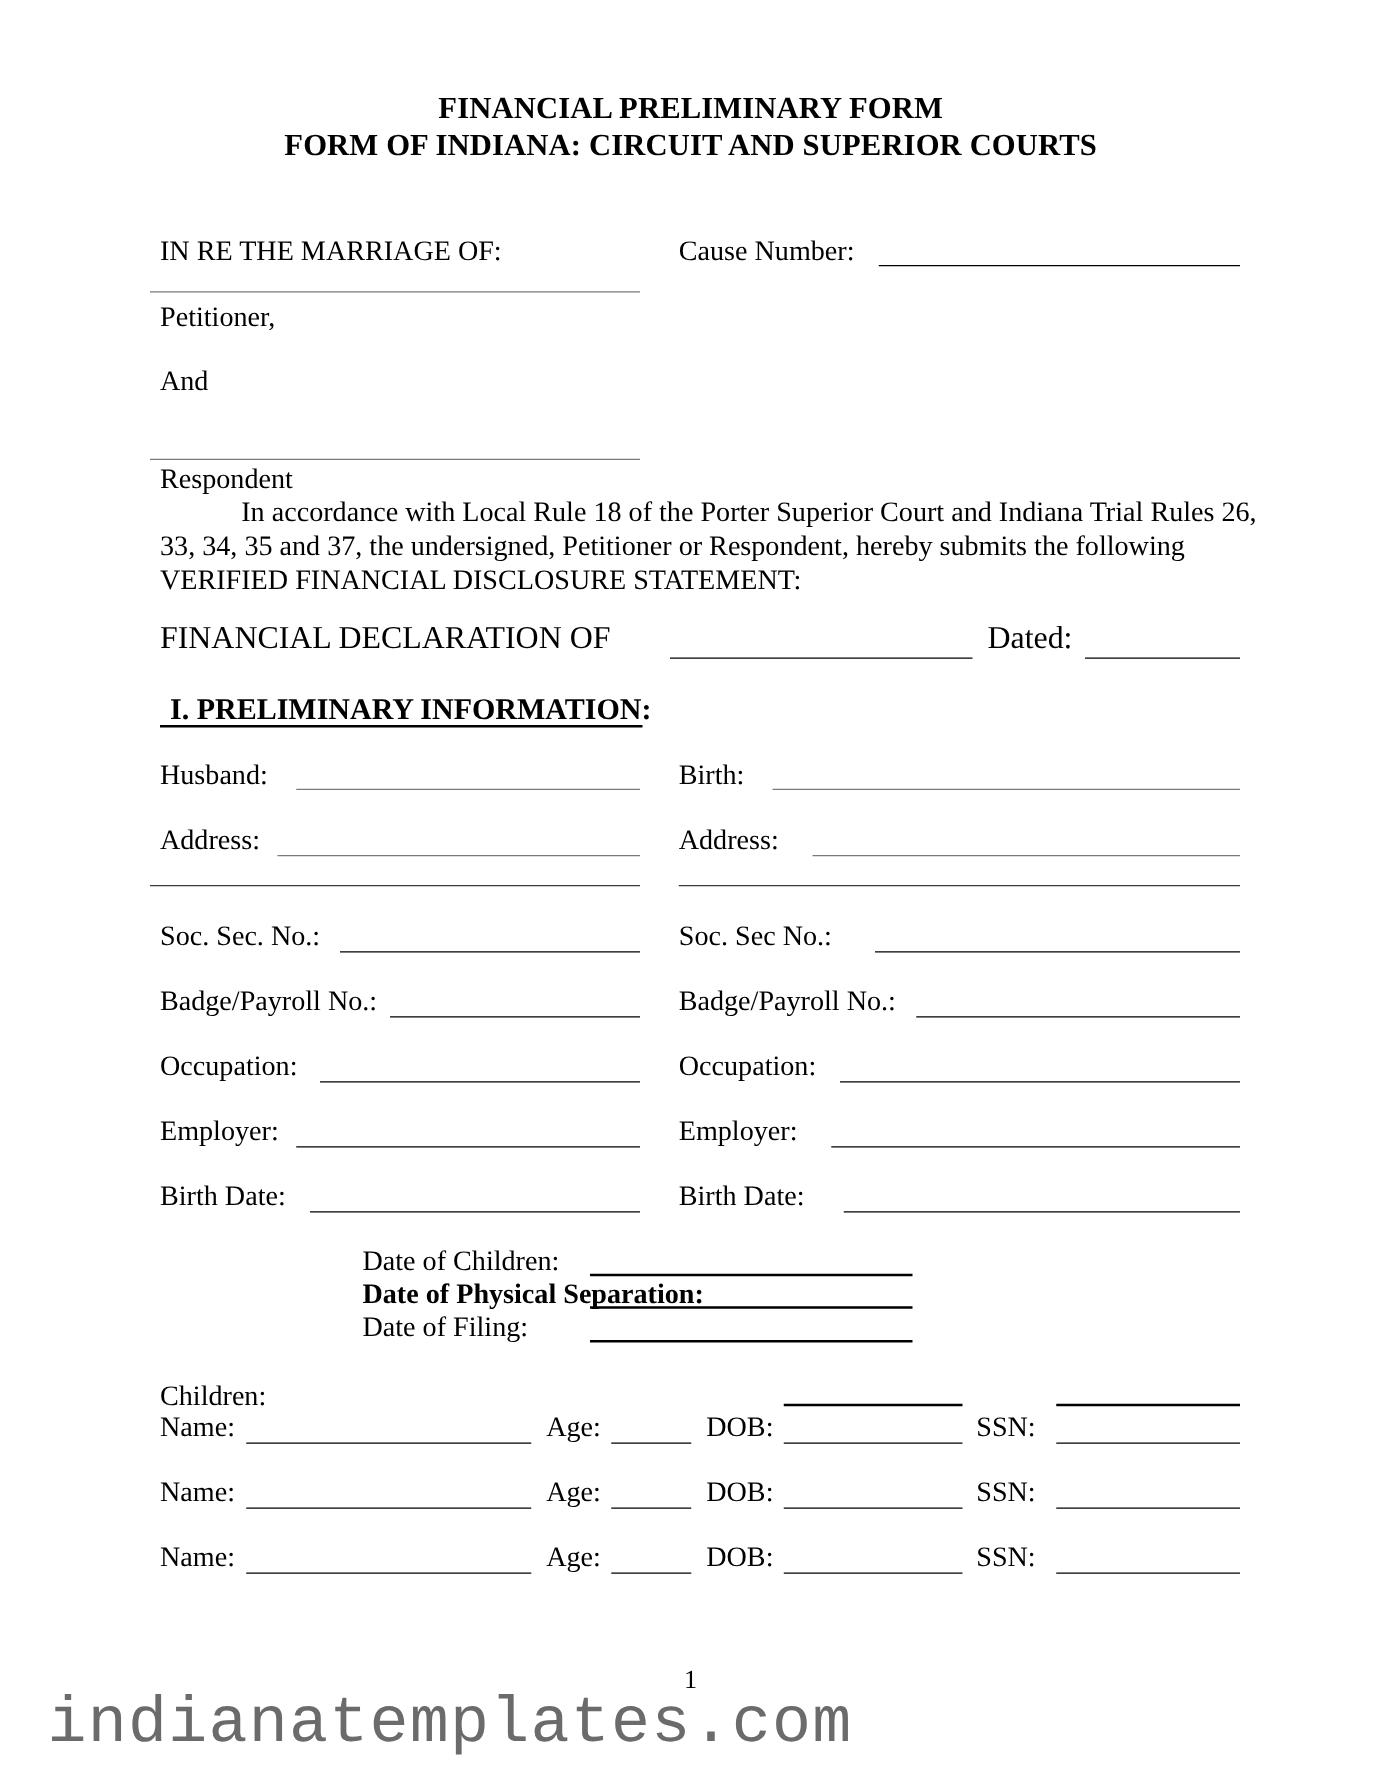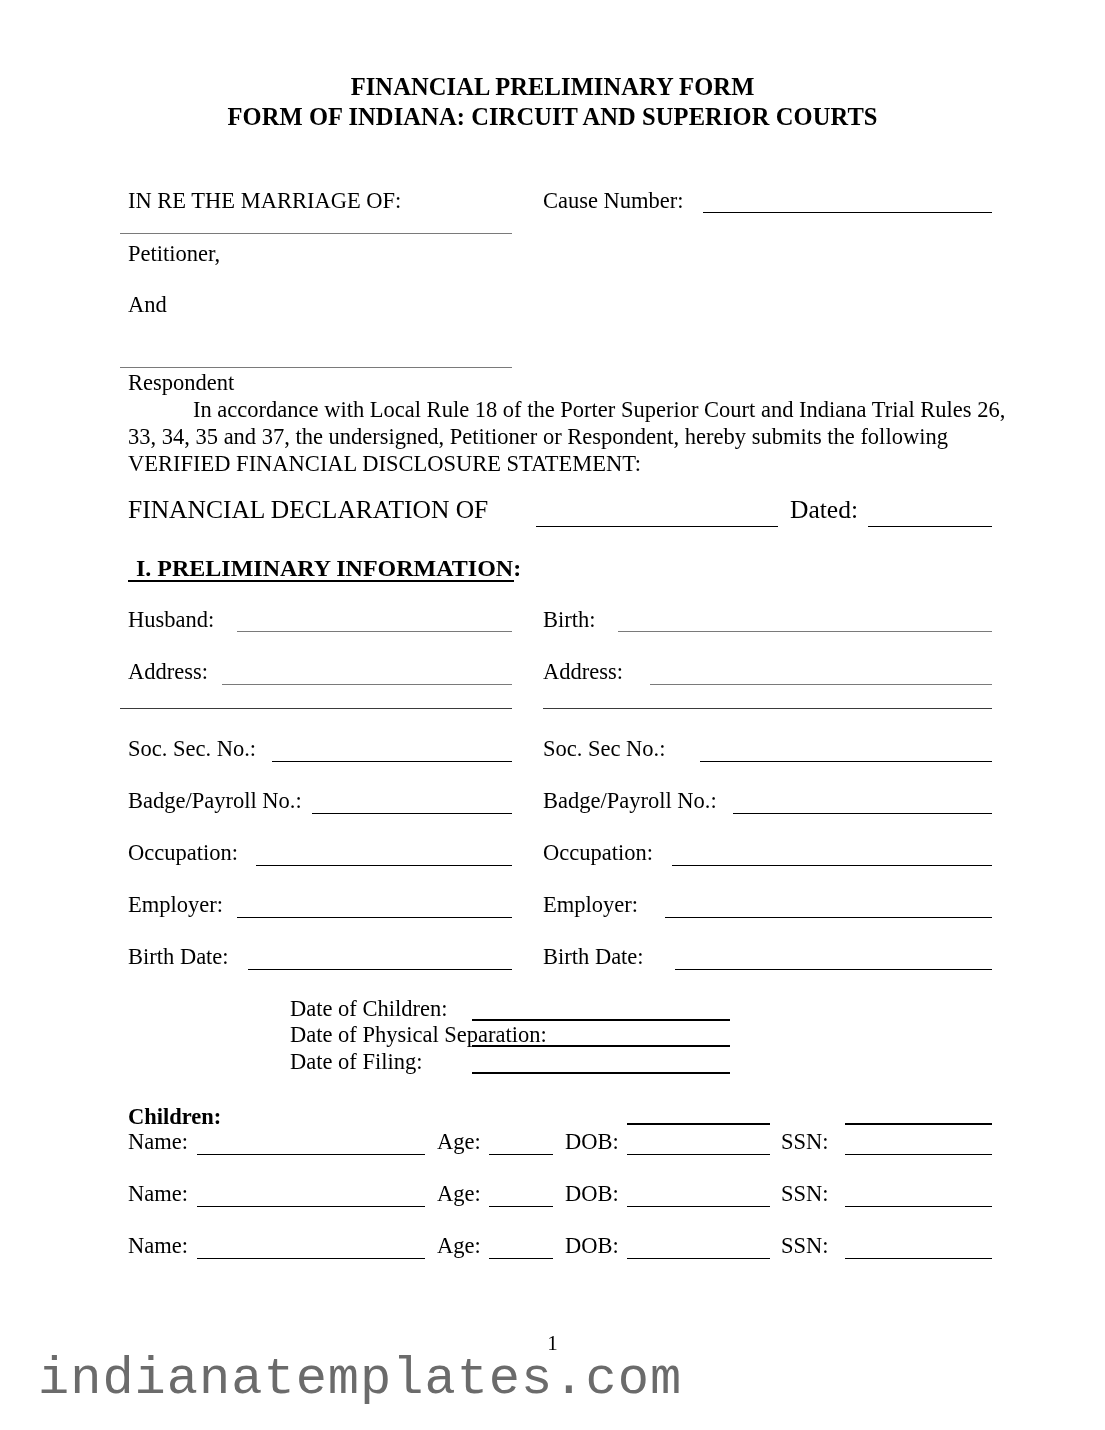--- a/index.html
+++ b/index.html
@@ -33,21 +33,21 @@
     letter-spacing: 0.1px;
   }
   .title-line { display: block; white-space: nowrap; }
 
   
   .txt {
     font-size: 22.5px;
     line-height: 26px;
     white-space: nowrap;
   }
-  .txt-bold { font-weight: bold; }
+  .txt-bold { font-weight: normal; }
   .txt-lg { font-size: 25.5px; }
 
   
   .rule {
     background: #000000;
     height: 1px;
   }
   .rule-gray { background: #7a7a7a; height: 1px; }
   .rule-mid  { background: #3a3a3a; height: 1px; }
   .rule-thick { background: #000000; height: 2px; }
@@ -184,21 +184,21 @@
   <div class="abs rule" style="left:665px; top:917px; width:327px;"></div>
 
   <div class="abs txt" style="left:543px; top:944px;">Birth Date:</div>
   <div class="abs txt" style="left:675px; top:944px; width:317px;"></div>
   <div class="abs rule" style="left:675px; top:969px; width:317px;"></div>
 
   <div class="abs txt" style="left:290px; top:996px;">Date of Children:</div>
   <div class="abs txt" style="left:472px; top:996px; width:258px;"></div>
   <div class="abs rule-thick" style="left:472px; top:1019px; width:258px;"></div>
 
-  <div class="abs txt" style="left:290px; top:1022px;">Date of Physical Separation:</div>
+  <div class="abs txt" style="left:290px; top:1022px;font-weight:bold;">Date of Physical Separation:</div>
   <div class="abs txt" style="left:472px; top:1022px; width:258px;"></div>
   <div class="abs rule-thick" style="left:472px; top:1045px; width:258px;"></div>
 
   <div class="abs txt" style="left:290px; top:1049px;">Date of Filing:</div>
   <div class="abs txt" style="left:472px; top:1049px; width:258px;"></div>
   <div class="abs rule-thick" style="left:472px; top:1072px; width:258px;"></div>
 
   <div class="abs txt txt-bold" style="left:128px; top:1104px;">Children:</div>
 
   <div class="abs rule-thick" style="left:627px; top:1123px; width:143px;"></div>

